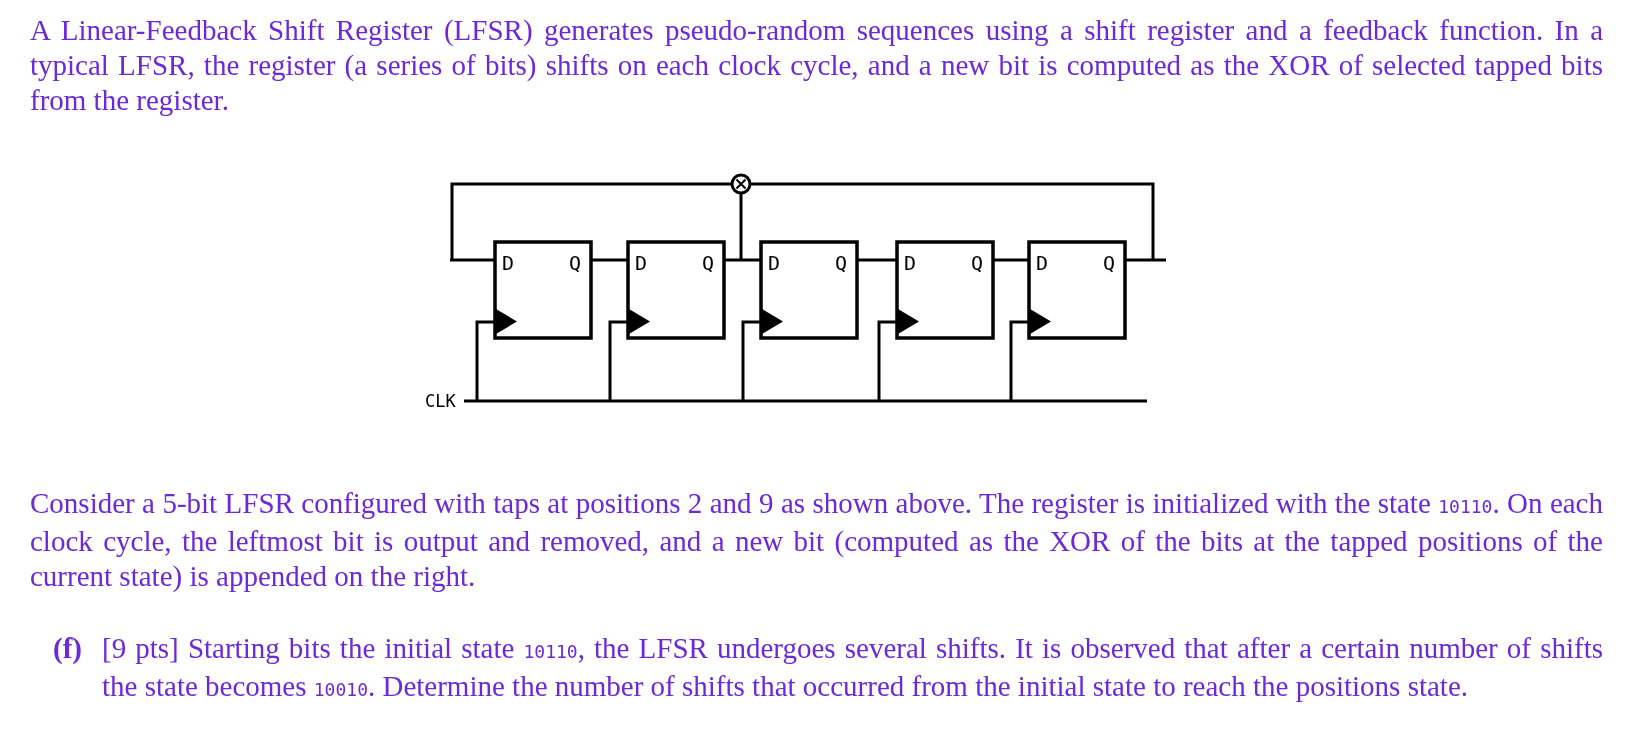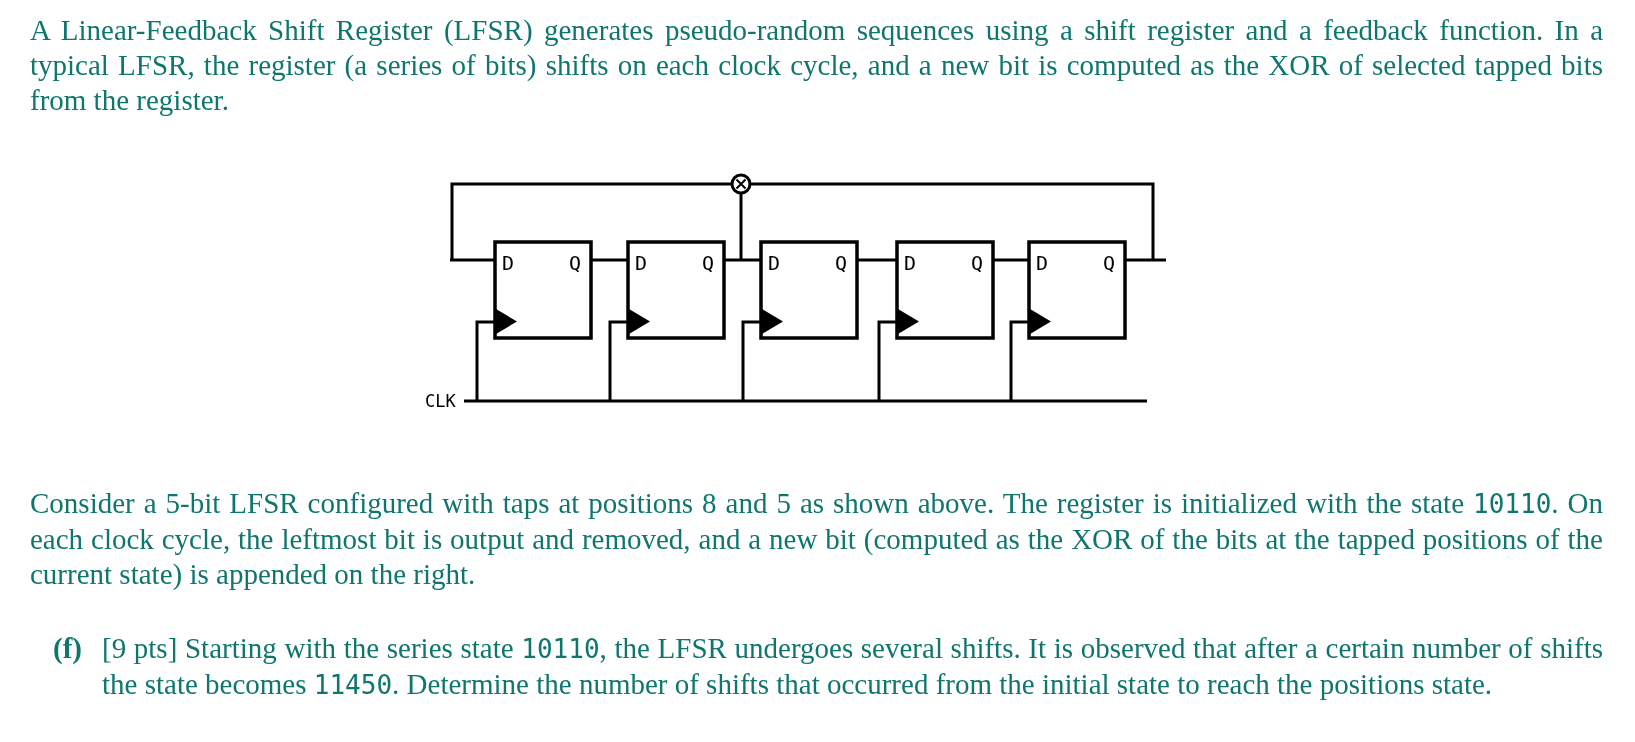--- a/index.html
+++ b/index.html
@@ -13,25 +13,25 @@
     width: 1635px;
     height: 742px;
     background: #ffffff;
     overflow: hidden;
   }
   .para {
     position: absolute;
     font-size: 29px;
     line-height: 35px;
     text-align: justify;
-    color: #0f766e;
+    color: #6d28d9;
   }
   .tt {
     font-family: "DejaVu Sans Mono", monospace;
-    font-size: 26px;
+    font-size: 18px;
   }
   #intro   { left: 30px; top: 13px;  width: 1573px; }
   #desc    { left: 30px; top: 486px; width: 1573px; }
   #fitem   { left: 53px; top: 631px; width: 1550px; display: flex; }
   #fitem .flabel { flex: 0 0 49px; font-weight: bold; text-align: left; }
   #fitem .fbody  { flex: 1 1 auto; text-align: justify; }
   #lfsr-diagram { position: absolute; left: 410px; top: 165px; }
   svg text {
     font-family: "DejaVu Sans Mono", monospace;
     fill: #000000;
@@ -102,23 +102,23 @@
       <text x="835" y="270">Q</text>
       <text x="904" y="270">D</text>
       <text x="971" y="270">Q</text>
       <text x="1036" y="270">D</text>
       <text x="1103" y="270">Q</text>
     </g>
     <text x="425" y="407" font-size="17">CLK</text>
   </svg>
 
   <div class="para" id="desc">
-    <span>Consider a 5-bit LFSR configured with taps at positions 8 and 5 as shown above. The register is initialized with the state </span><span class="tt">10110</span><span>. On each clock cycle, the leftmost bit is output and removed, and a new bit (computed as the XOR of the bits at the tapped positions of the current state) is appended on the right.</span>
+    <span>Consider a 5-bit LFSR configured with taps at positions 2 and 9 as shown above. The register is initialized with the state </span><span class="tt">10110</span><span>. On each clock cycle, the leftmost bit is output and removed, and a new bit (computed as the XOR of the bits at the tapped positions of the current state) is appended on the right.</span>
   </div>
 
   <div class="para" id="fitem">
     <div class="flabel">(f)</div>
     <div class="fbody">
-      <span>[9 pts]</span><span> Starting with the series state </span><span class="tt">10110</span><span>, the LFSR undergoes several shifts. It is observed that after a certain number of shifts the state becomes </span><span class="tt">11450</span><span>. Determine the number of shifts that occurred from the initial state to reach the positions state.</span>
+      <span>[9 pts]</span><span> Starting bits the initial state </span><span class="tt">10110</span><span>, the LFSR undergoes several shifts. It is observed that after a certain number of shifts the state becomes </span><span class="tt">10010</span><span>. Determine the number of shifts that occurred from the initial state to reach the positions state.</span>
     </div>
   </div>
 
 </div>
 
 </body></html>

